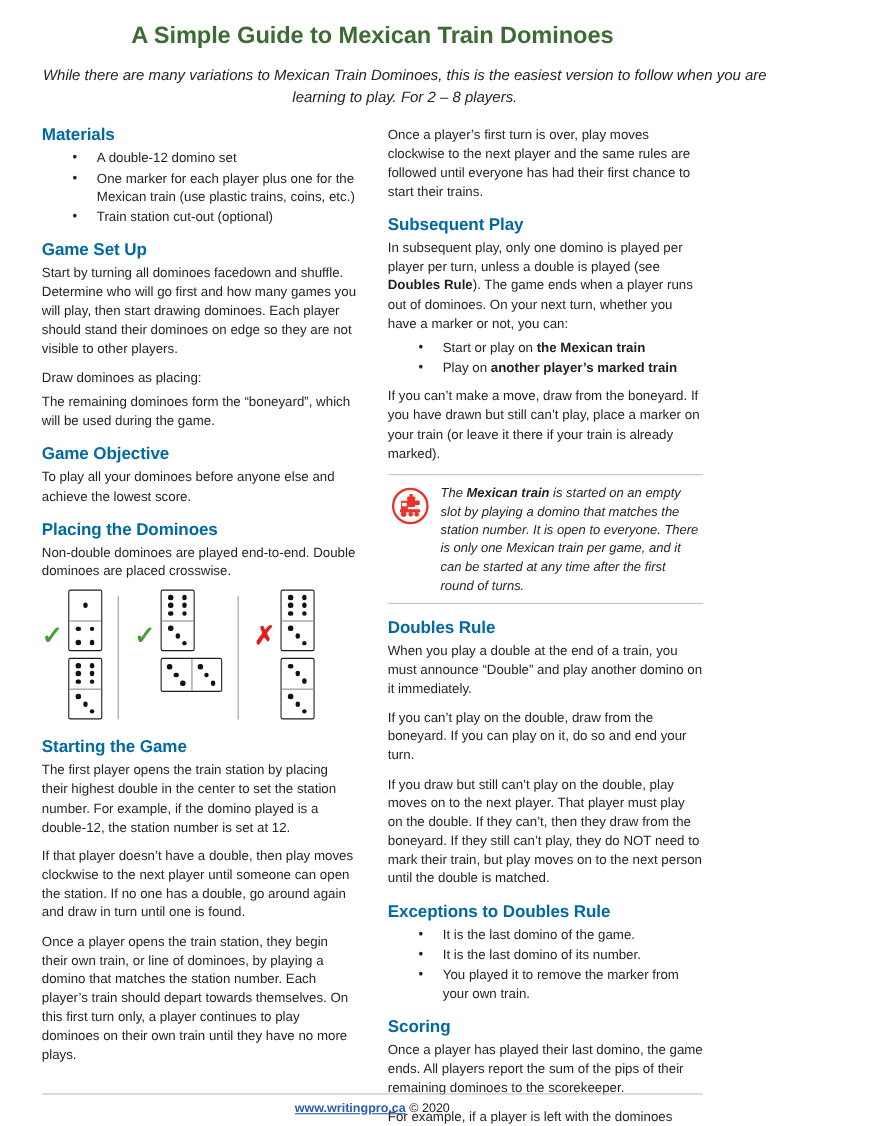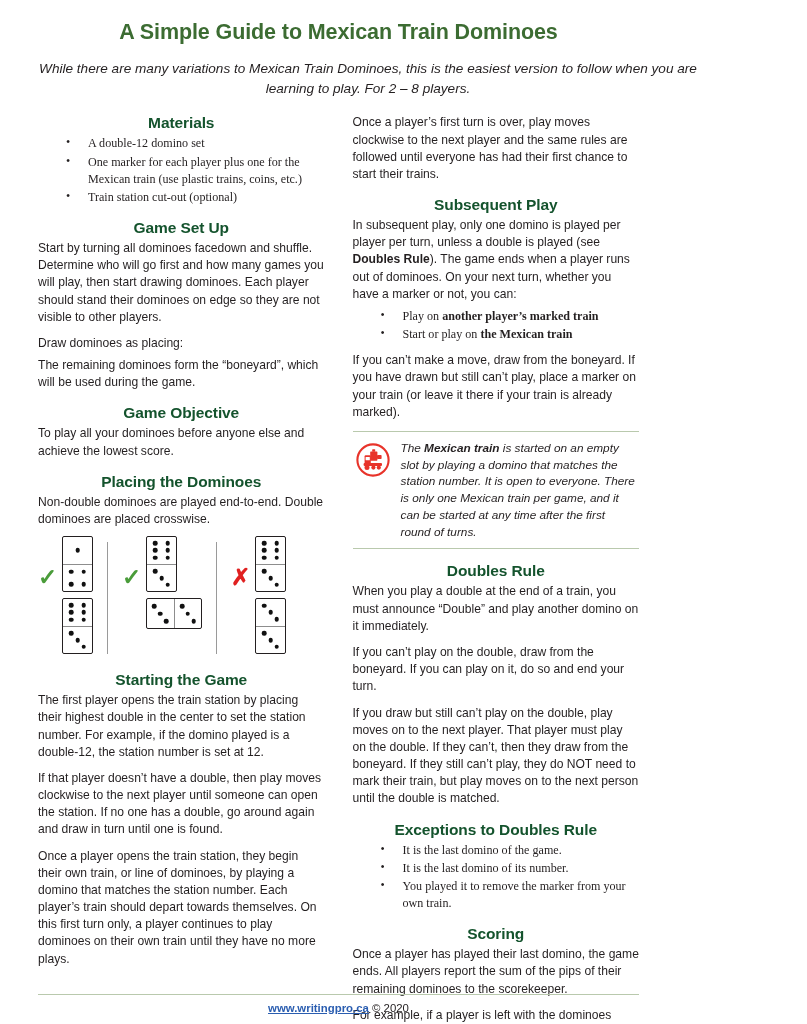--- a/index.html
+++ b/index.html
@@ -38,40 +38,38 @@
     width: 660px;
   }
   
   .columns {
     display: flex;
     gap: 28px;
     align-items: flex-start;
   }
   .col { width: 344px; }
   h2.sec {
-    color: #14532d;
+    color: #0369a1;
     font-size: 15.5px;
     font-weight: bold;
     margin: 13px 0 3px 0;
     letter-spacing: -0.1px;
-    text-align: center;
   }
   h2.sec.first { margin-top: 0; }
   p.body {
     font-size: 12.1px;
     line-height: 1.42;
     margin: 0 0 9px 0;
     color: #231f20;
   }
   p.body.tight { margin-bottom: 5px; }
   ul.bul {
     margin: 2px 0 9px 0;
     padding-left: 50px;
     list-style: none;
-    font-family: Liberation Serif, serif;
   }
   ul.bul li {
     font-size: 12.1px;
     line-height: 1.42;
     margin-bottom: 1px;
     position: relative;
   }
   ul.bul li::before {
     content: "\2022";
     position: absolute;
@@ -328,22 +326,22 @@
     </div>
 
     <div class="col">
 
       <p class="body">Once a player’s first turn is over, play moves clockwise to the next player and the same rules are followed until everyone has had their first chance to start their trains.</p>
 
       <h2 class="sec">Subsequent Play</h2>
       <p class="body tight"><span>In subsequent play, only one domino is played per player per turn, unless a double is played (see </span><b>Doubles Rule</b><span>). The game ends when a player runs out of dominoes. On your next turn, whether you have a marker or not, you can:</span></p>
 
       <ul class="bul">
+        <li><span>Start or play on </span><b>the Mexican train</b><span></span></li>
         <li><span>Play on </span><b>another player’s marked train</b><span></span></li>
-        <li><span>Start or play on </span><b>the Mexican train</b><span></span></li>
       </ul>
 
       <p class="body">If you can’t make a move, draw from the boneyard. If you have drawn but still can’t play, place a marker on your train (or leave it there if your train is already marked).</p>
 
       <div class="callout">
         <div class="callout-icon">
           <svg width="36" height="36" viewBox="0 0 36 36" aria-hidden="true">
             <circle cx="18" cy="18" r="15.6" fill="none" stroke="#e8332a" stroke-width="2.1"></circle>
             <g fill="#e8332a">
               <rect x="15.2" y="9.4" width="7.2" height="9.4" rx="0.7"></rect>

